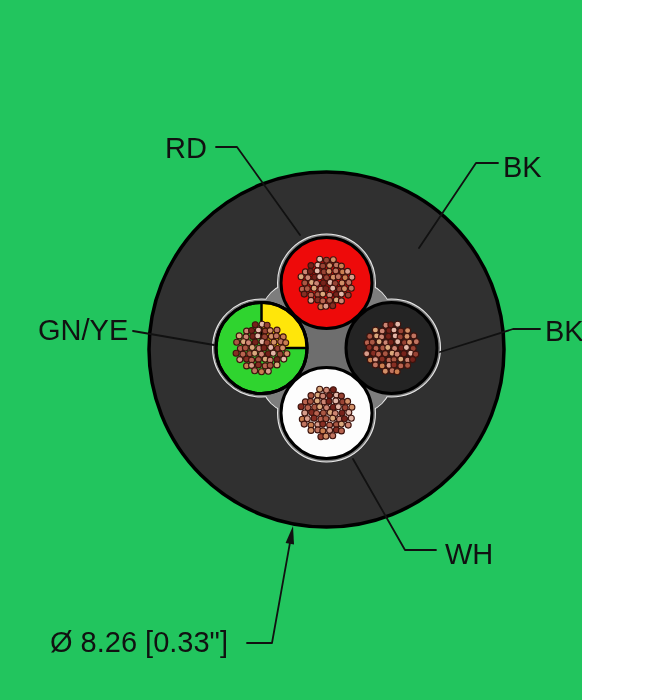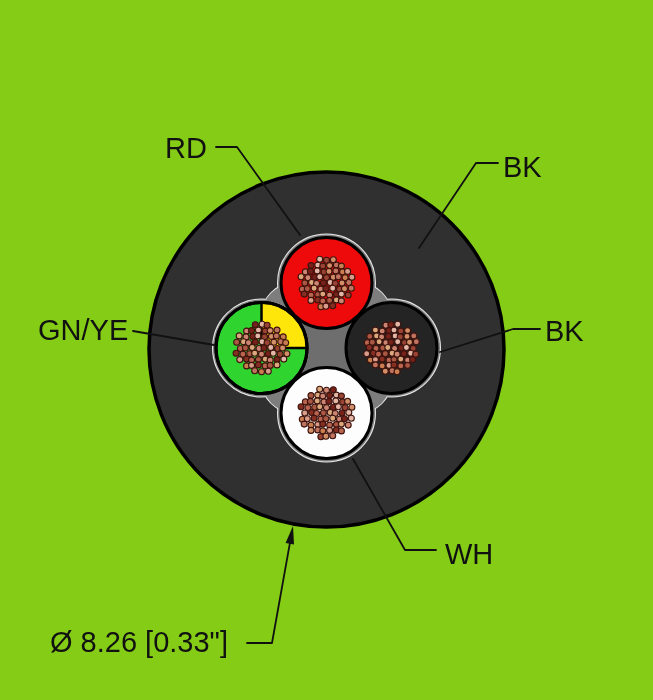--- a/index.html
+++ b/index.html
@@ -2,23 +2,23 @@
 <html><head>
 <meta charset="utf-8">
 <style>
   html, body {
     margin: 0;
     padding: 0;
     background: #ffffff;
   }
   .stage {
     position: relative;
-    width: 653px;
+    width: 582px;
     height: 700px;
-    background: #84cc16;
+    background: #22c55e;
     overflow: hidden;
   }
   svg {
     display: block;
   }
   .diagram-label {
     font-family: "Liberation Sans", "DejaVu Sans", sans-serif;
     font-size: 29px;
     fill: #111111;
   }

